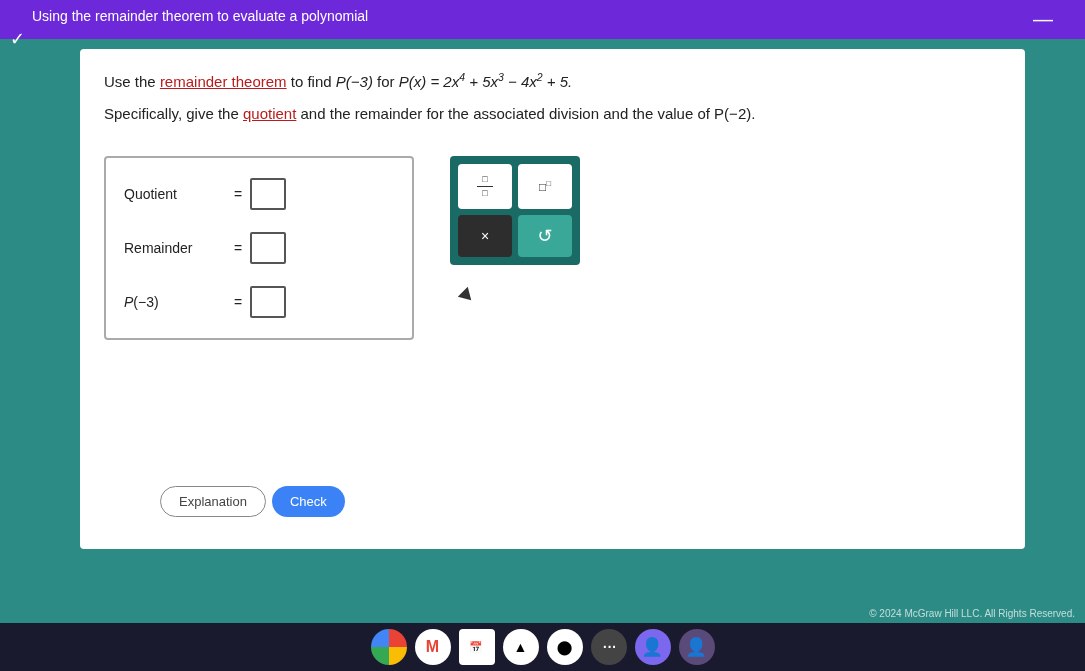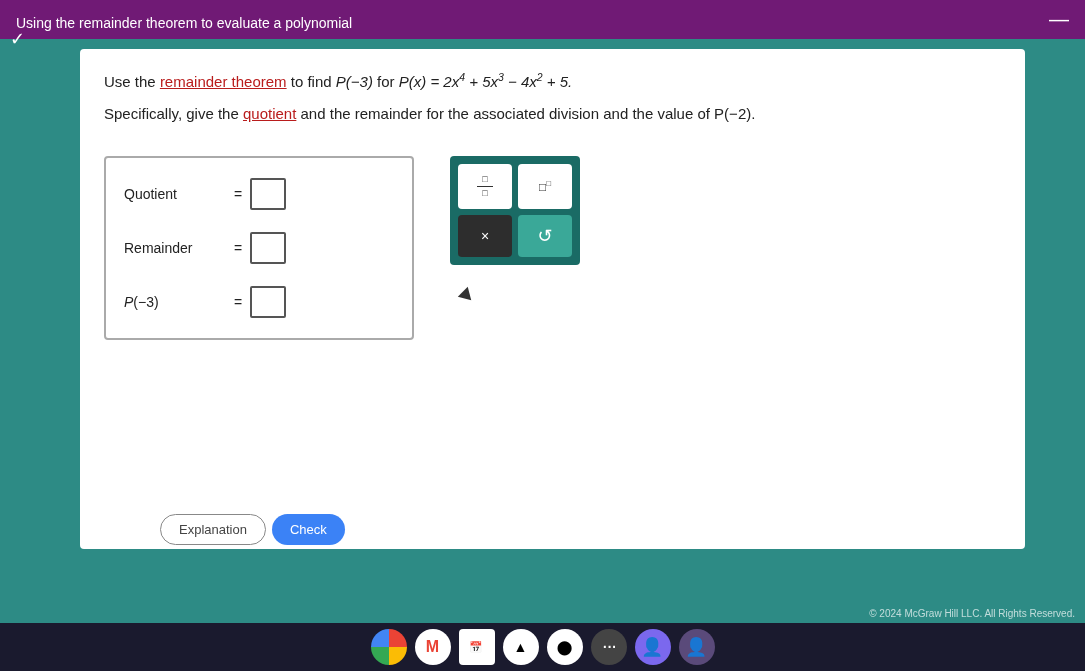--- a/index.html
+++ b/index.html
@@ -15,24 +15,24 @@
     
     .main-content {
       background: #2d8b85;
       width: 100%;
       height: 100%;
       position: relative;
     }
 
     
     .top-bar {
-      background: #701a75;
-      padding: 8px 16px;
-      display: flex;
-      align-items: flex-end;
+      background: #6d28d9;
+      padding: 8px 32px;
+      display: flex;
+      align-items: flex-start;
       justify-content: space-between;
     }
 
     .top-title {
       color: white;
       font-size: 14px;
       font-weight: 500;
     }
 
     
@@ -183,21 +183,21 @@
       margin: 1px 0;
     }
 
     .superscript-icon {
       font-size: 12px;
     }
 
     
     .bottom-buttons {
       position: absolute;
-      bottom: 4px;
+      bottom: 32px;
       left: 80px;
       display: flex;
       gap: 0;
     }
 
     .explanation-btn {
       background: white;
       border: 1.5px solid #888;
       border-radius: 20px;
       padding: 7px 18px;

